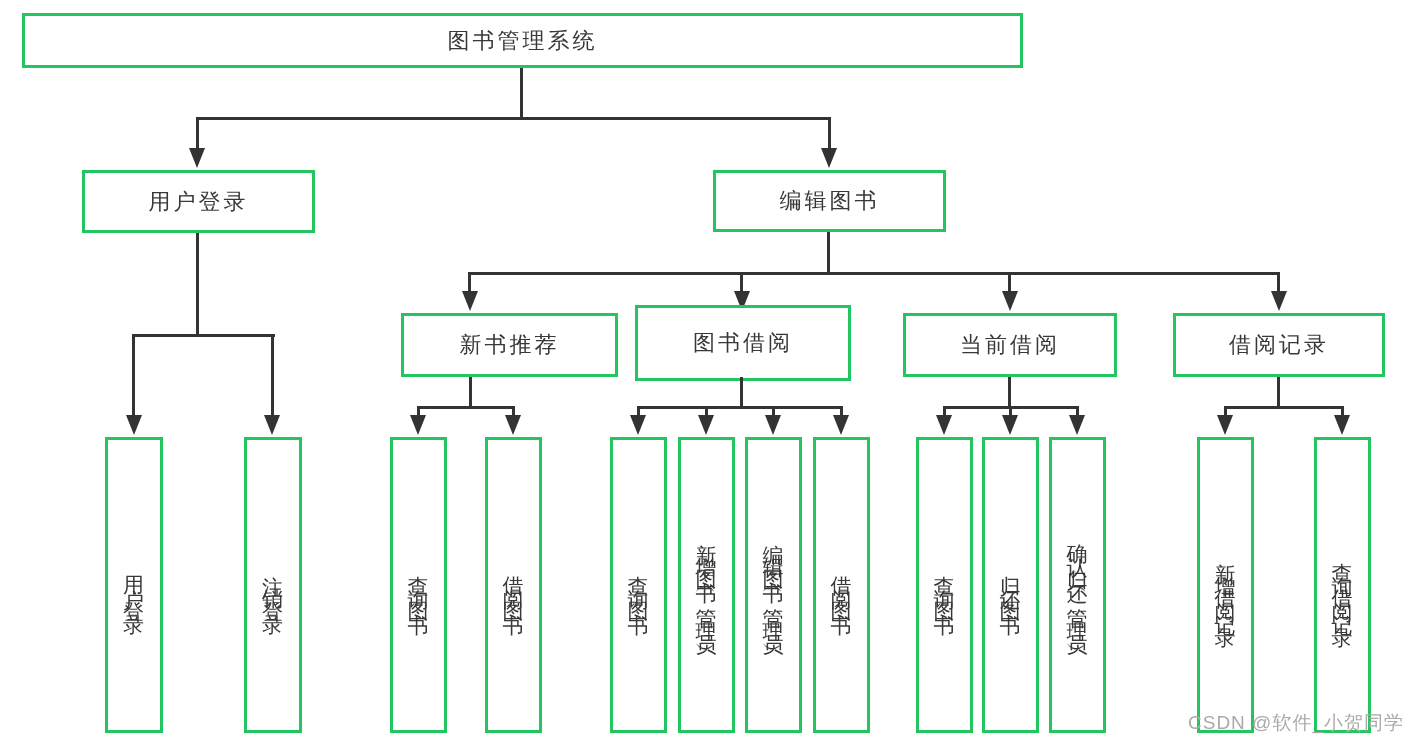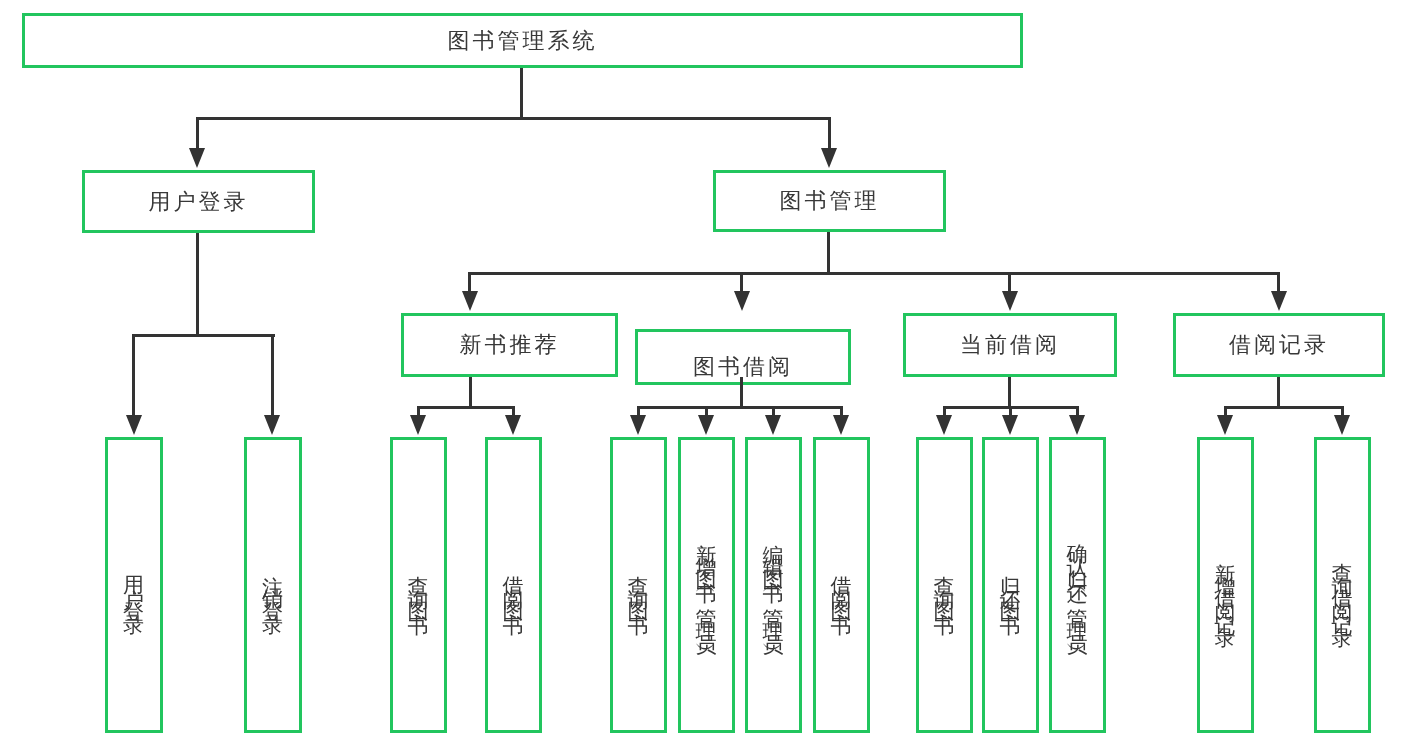--- a/index.html
+++ b/index.html
@@ -43,21 +43,21 @@
   <div class="line h" style="left:196px;top:117px;width:635px;"></div>
   <div class="line v" style="left:196px;top:117px;height:33px;"></div>
   <div class="line v" style="left:828px;top:117px;height:33px;"></div>
   <div class="arrow" style="left:189px;top:148px;"></div>
   <div class="arrow" style="left:821px;top:148px;"></div>
 
   <div class="node hnode" style="left:82px;top:170px;width:233px;height:63px;">
     <span>用户登录</span>
   </div>
   <div class="node hnode" style="left:713px;top:170px;width:233px;height:62px;">
-    <span>图书管理</span>
+    <span>编辑图书</span>
   </div>
 
   <div class="line v" style="left:196px;top:233px;height:104px;"></div>
   <div class="line h" style="left:132px;top:334px;width:143px;"></div>
   <div class="line v" style="left:132px;top:334px;height:83px;"></div>
   <div class="line v" style="left:271px;top:334px;height:83px;"></div>
   <div class="arrow" style="left:126px;top:415px;"></div>
   <div class="arrow" style="left:264px;top:415px;"></div>
 
   <div class="line v" style="left:827px;top:232px;height:43px;"></div>
@@ -67,21 +67,21 @@
   <div class="line v" style="left:1008px;top:272px;height:21px;"></div>
   <div class="line v" style="left:1277px;top:272px;height:21px;"></div>
   <div class="arrow" style="left:462px;top:291px;"></div>
   <div class="arrow" style="left:734px;top:291px;"></div>
   <div class="arrow" style="left:1002px;top:291px;"></div>
   <div class="arrow" style="left:1271px;top:291px;"></div>
 
   <div class="node hnode" style="left:363px;top:313px;width:217px;height:64px;margin-left:38px;">
     <span>新书推荐</span>
   </div>
-  <div class="node hnode" style="left:635px;top:329px;width:216px;height:56px;align-items:flex-end;">
+  <div class="node hnode" style="left:635px;top:305px;width:216px;height:76px;">
     <span>图书借阅</span>
   </div>
   <div class="node hnode" style="left:1173px;top:313px;width:212px;height:64px;">
     <span>借阅记录</span>
   </div>
   <div class="node hnode" style="left:903px;top:313px;width:214px;height:64px;">
     <span>当前借阅</span>
   </div>
 
   <div class="line v" style="left:469px;top:377px;height:32px;"></div>
@@ -155,14 +155,15 @@
     <span class="vtxt">确认归还（管理员）</span>
   </div>
 
   <div class="node vnode" style="left:1197px;top:437px;width:57px;height:296px;">
     <span class="vtxt">新增借阅记录</span>
   </div>
   <div class="node vnode" style="left:1314px;top:437px;width:57px;height:296px;">
     <span class="vtxt">查询借阅记录</span>
   </div>
 
+  <div class="watermark">CSDN @软件_小贺同学</div>
 
 </div>
 
 </body></html>

